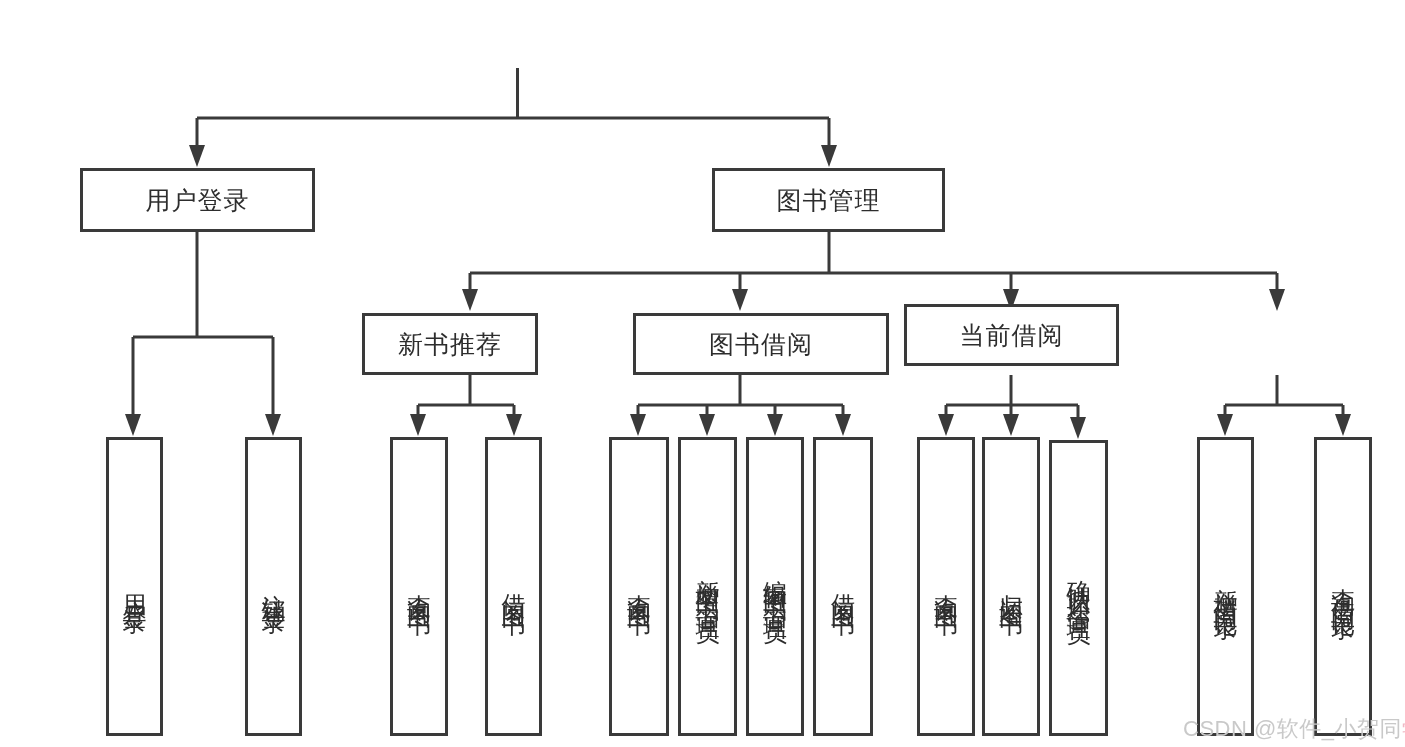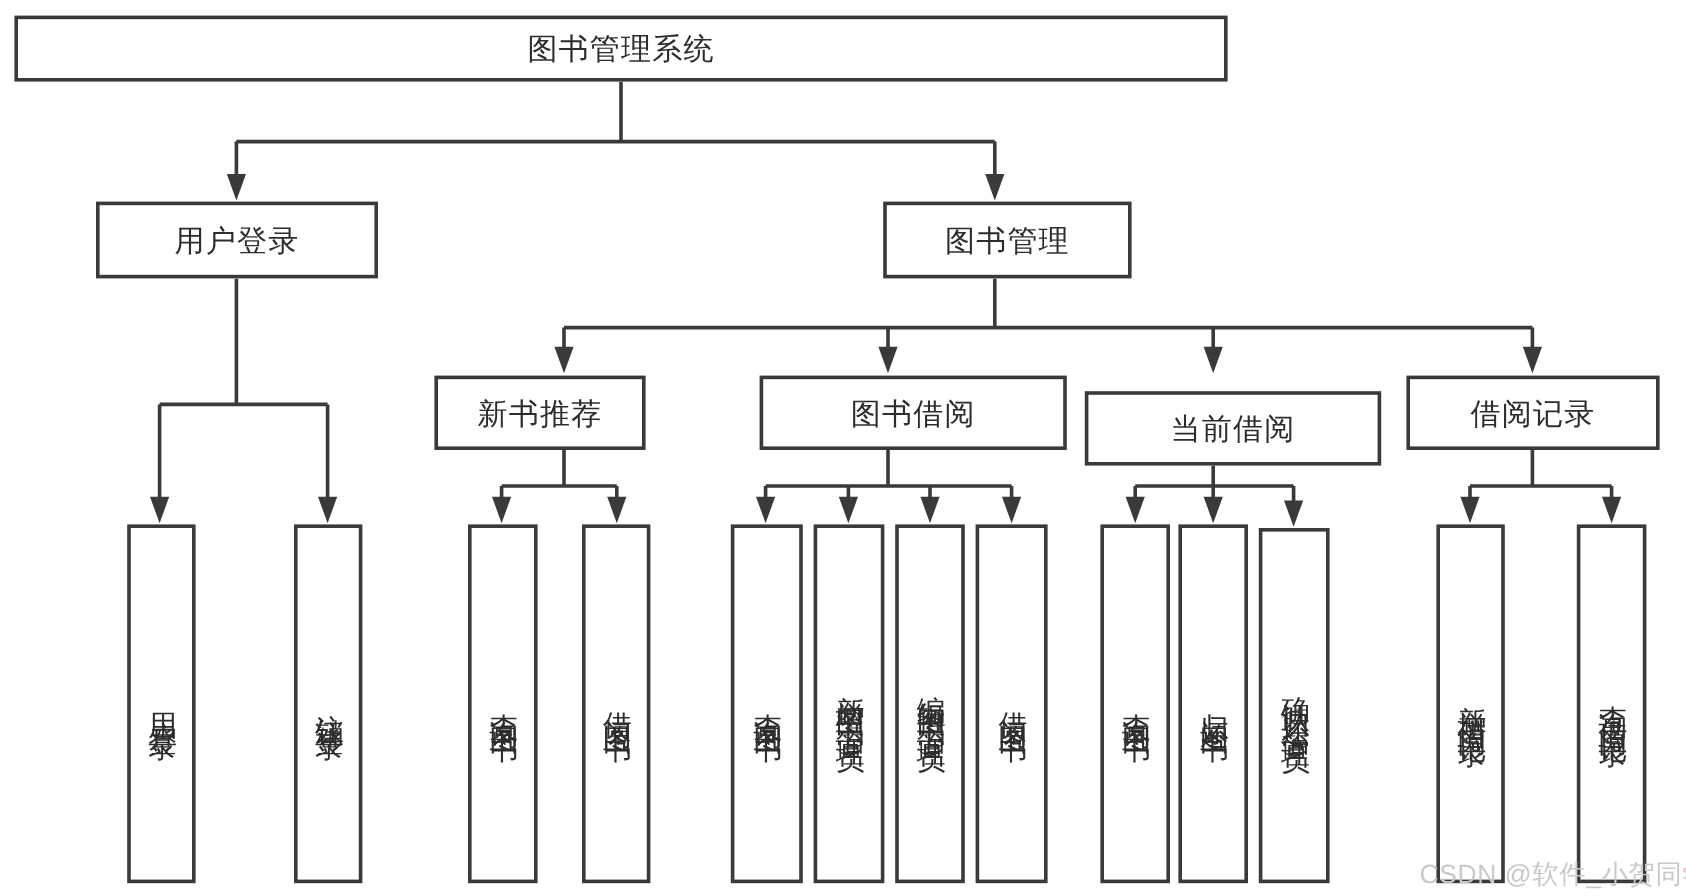--- a/index.html
+++ b/index.html
@@ -83,42 +83,36 @@
     <path d="M1011,375 V405 M946,405 H1078 M946,405 V416 M1011,405 V416 M1078,405 V419"></path>
     <polygon points="938,414 954,414 946,436"></polygon>
     <polygon points="1003,414 1019,414 1011,436"></polygon>
     <polygon points="1070,417 1086,417 1078,439"></polygon>
 
     <path d="M1277,375 V405 M1225,405 H1343 M1225,405 V416 M1343,405 V416"></path>
     <polygon points="1217,414 1233,414 1225,436"></polygon>
     <polygon points="1335,414 1351,414 1343,436"></polygon>
   </svg>
 
-  <div class="hbox" style="left:12px;top:13px;width:1011px;height:55px">
-    <span>图书管理系统</span>
-  </div>
 
   <div class="hbox" style="left:80px;top:168px;width:235px;height:64px">
     <span>用户登录</span>
   </div>
-  <div class="hbox" style="left:736px;top:168px;width:207px;height:64px">
+  <div class="hbox" style="left:712px;top:168px;width:233px;height:64px">
     <span>图书管理</span>
   </div>
 
   <div class="hbox" style="left:362px;top:313px;width:176px;height:62px">
     <span>新书推荐</span>
   </div>
   <div class="hbox" style="left:633px;top:313px;width:256px;height:62px">
     <span>图书借阅</span>
   </div>
-  <div class="hbox" style="left:904px;top:326px;width:247px;height:62px">
+  <div class="hbox" style="left:904px;top:304px;width:215px;height:62px">
     <span>当前借阅</span>
-  </div>
-  <div class="hbox" style="left:1172px;top:313px;width:211px;height:62px">
-    <span>借阅记录</span>
   </div>
 
   <div class="vbox" style="left:106px;top:437px;width:57px;height:299px">
     <span>用户登录</span>
   </div>
   <div class="vbox" style="left:245px;top:437px;width:57px;height:299px">
     <span>注销登录</span>
   </div>
 
   <div class="vbox" style="left:390px;top:437px;width:58px;height:299px">

